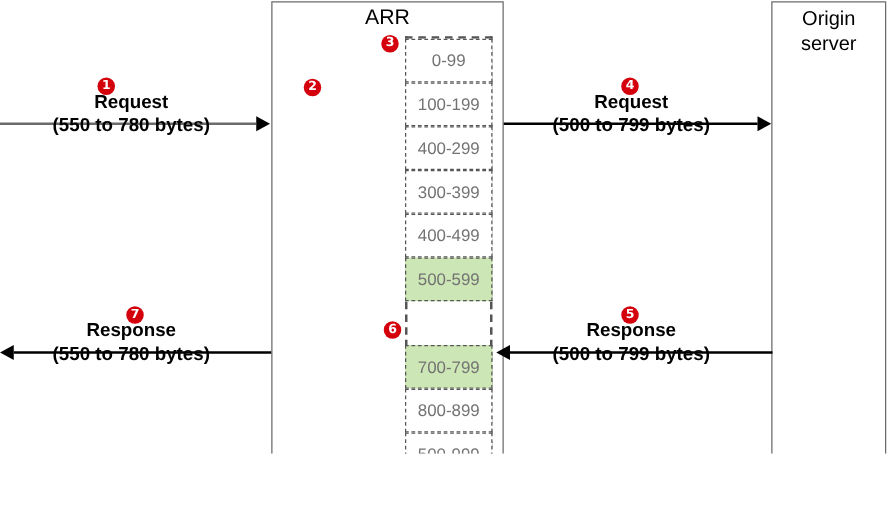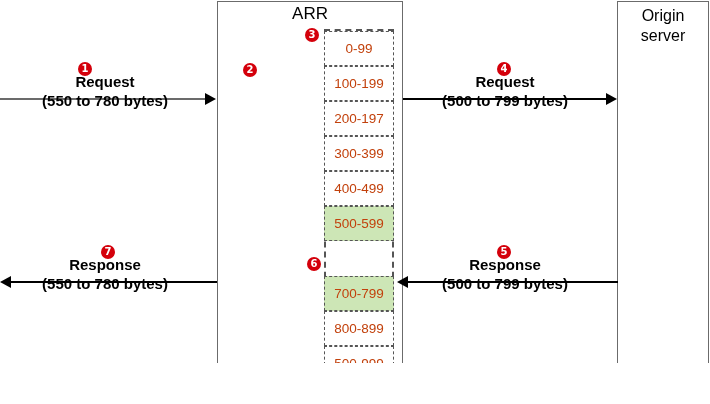--- a/index.html
+++ b/index.html
@@ -62,21 +62,21 @@
     left: -2px;
     width: 70px;
     height: 35px;
     border: 1px dashed #555555;
     box-sizing: border-box;
     background: #ffffff;
     display: flex;
     align-items: center;
     justify-content: center;
     font-size: 13.5px;
-    color: #c2410c;
+    color: #737373;
   }
   .cell.hl { background: #cde6b6; }
 
   
   .hline {
     position: absolute;
     height: 0;
     border-top: 2px solid #000000;
   }
   .hline.grey { border-top-color: #6b6b6b; }
@@ -126,21 +126,21 @@
 
   <div class="box" id="origin-box"></div>
   <div class="origin-label">
     <div>Origin</div>
     <div>server</div>
   </div>
 
   <div id="cell-stack">
     <div class="cell" style="top:0px">0-99</div>
     <div class="cell" style="top:35px">100-199</div>
-    <div class="cell" style="top:70px">200-197</div>
+    <div class="cell" style="top:70px">400-299</div>
     <div class="cell" style="top:105px">300-399</div>
     <div class="cell" style="top:140px">400-499</div>
     <div class="cell hl" style="top:175px">500-599</div>
     <div class="cell hl" style="top:245px">700-799</div>
     <div class="cell" style="top:280px">800-899</div>
     <div class="cell" style="top:315px">500-999</div>
   </div>
 
   <div class="hline grey" style="left:0px; top:98px; width:205px;"></div>
   <div class="arrowhead right" style="left:205px; top:93px;"></div>

